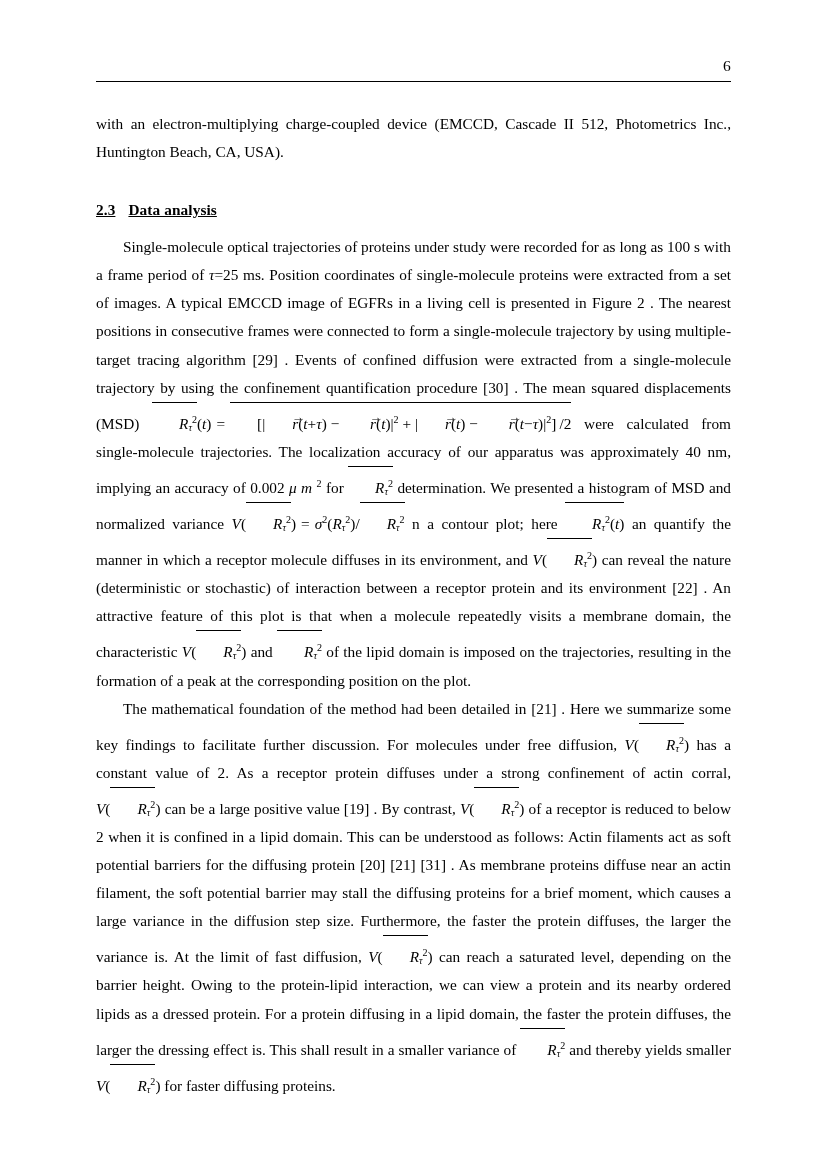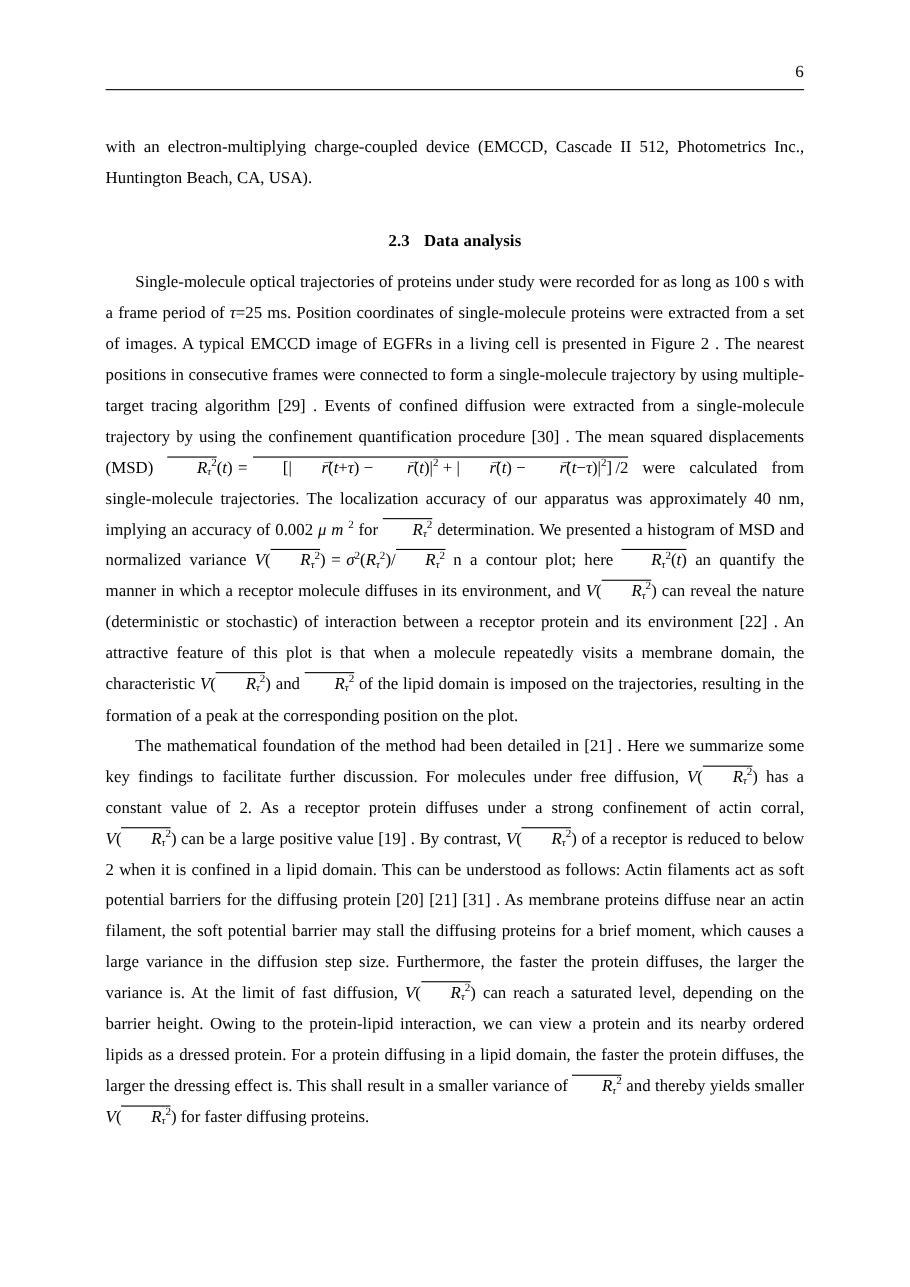--- a/index.html
+++ b/index.html
@@ -42,21 +42,21 @@
   .header-rule {
     width: 100%;
     height: 1.4px;
     background: #000000;
   }
 
   
   .content {
     position: absolute;
     left: 96px;
-    top: 120px;
+    top: 110px;
     width: 635px;
   }
 
   p.para {
     margin: 0;
     font-size: 15.3px;
     line-height: 28.1px;
     text-align: justify;
     text-justify: inter-word;
     hyphens: manual;
@@ -65,36 +65,37 @@
     text-indent: 27px;
   }
   .gap-before-head { height: 33px; }
   .gap-after-head  { height: 12px; }
 
   h2.section-head {
     margin: 0;
     font-size: 15.3px;
     font-weight: bold;
     line-height: 22px;
-    text-align: center;
+    text-align: left;
     letter-spacing: 0.1px;
+    text-decoration: underline;
   }
   h2.section-head .num { margin-right: 13px; }
 
   
   .math {
     font-family: "Liberation Serif", "DejaVu Serif", serif;
     font-style: italic;
     white-space: nowrap;
   }
   .math .up { font-style: normal; margin-top: 16px; }
   .mvar { font-style: italic; }
   .ovl {
     border-top: 1.1px solid #000;
-    padding-top: 2px;
+    padding-top: 13px;
     display: inline-block;
     line-height: 1.03;
   }
   sup.exp {
     font-size: 0.66em;
     font-style: normal;
     vertical-align: super;
     line-height: 0;
   }
   sub.sb {

